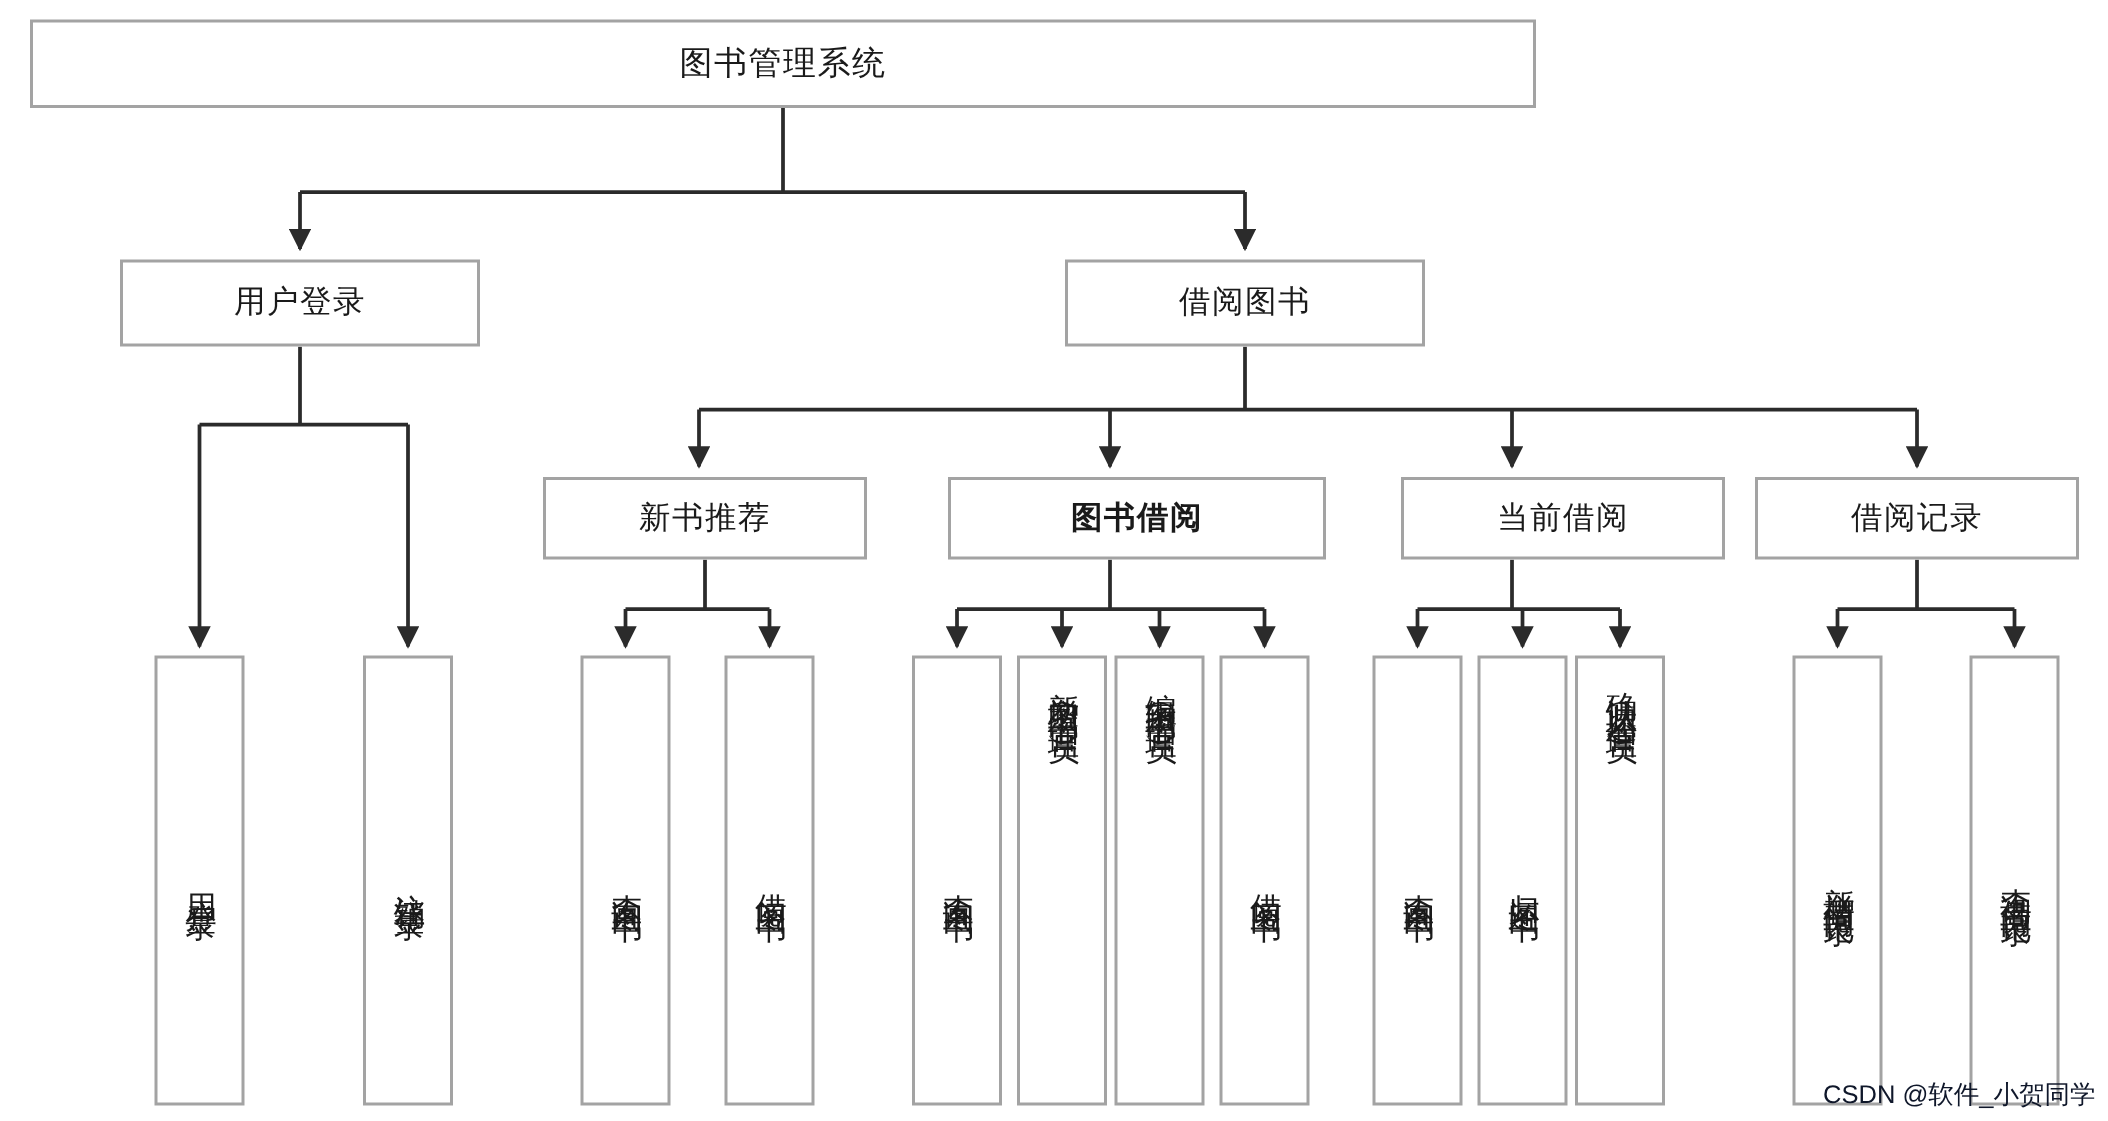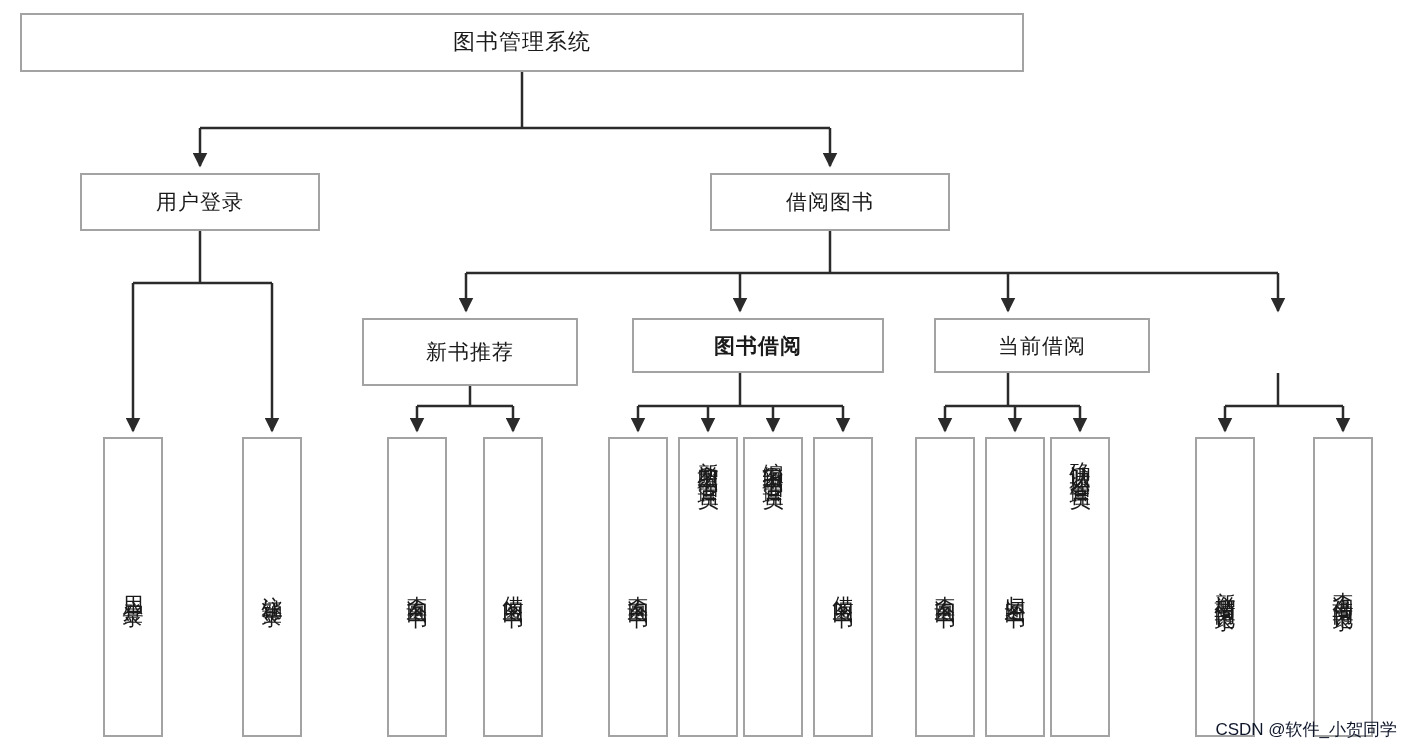--- a/index.html
+++ b/index.html
@@ -138,29 +138,32 @@
     <span class="label">图书管理系统</span>
   </div>
 
   <div class="node h" style="left:80px; top:173px; width:240px; height:58px;">
     <span class="label">用户登录</span>
   </div>
   <div class="node h" style="left:710px; top:173px; width:240px; height:58px;">
     <span class="label">借阅图书</span>
   </div>
 
-  <div class="node h" style="left:362px; top:318px; width:216px; height:68px;">
+  <div class="node h" style="left:362px; top:318px; width:216px; height:55px;">
     <span class="label">新书推荐</span>
   </div>
   <div class="node h" style="left:632px; top:318px; width:252px; height:55px;font-weight:bold;">
     <span class="label">图书借阅</span>
   </div>
   <div class="node h" style="left:900px; top:318px; width:216px; height:55px;margin-left:34px;">
     <span class="label">当前借阅</span>
   </div>
+  <div class="node h" style="left:1170px; top:318px; width:216px; height:55px;">
+    <span class="label">借阅记录</span>
+  </div>
 
   <div class="node v mid" style="left:103px; top:437px; width:60px; height:300px;">
     <span class="label">用户登录</span>
   </div>
   <div class="node v mid" style="left:242px; top:437px; width:60px; height:300px;">
     <span class="label">注销登录</span>
   </div>
 
   <div class="node v mid" style="left:387px; top:437px; width:60px; height:300px;">
     <span class="label">查询图书</span>

